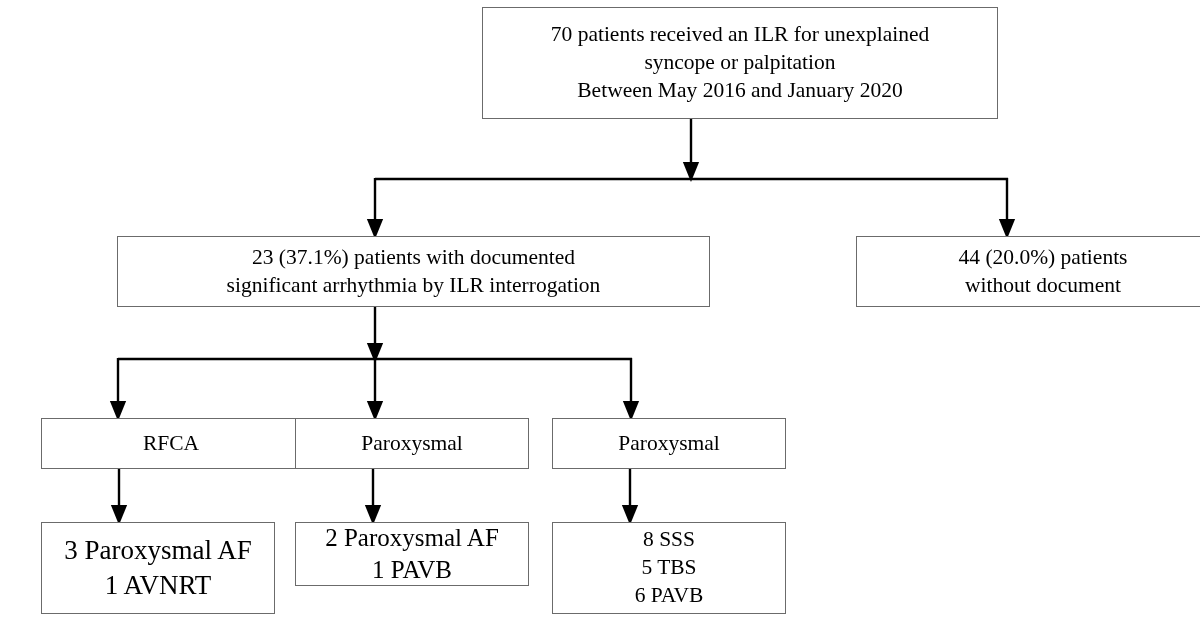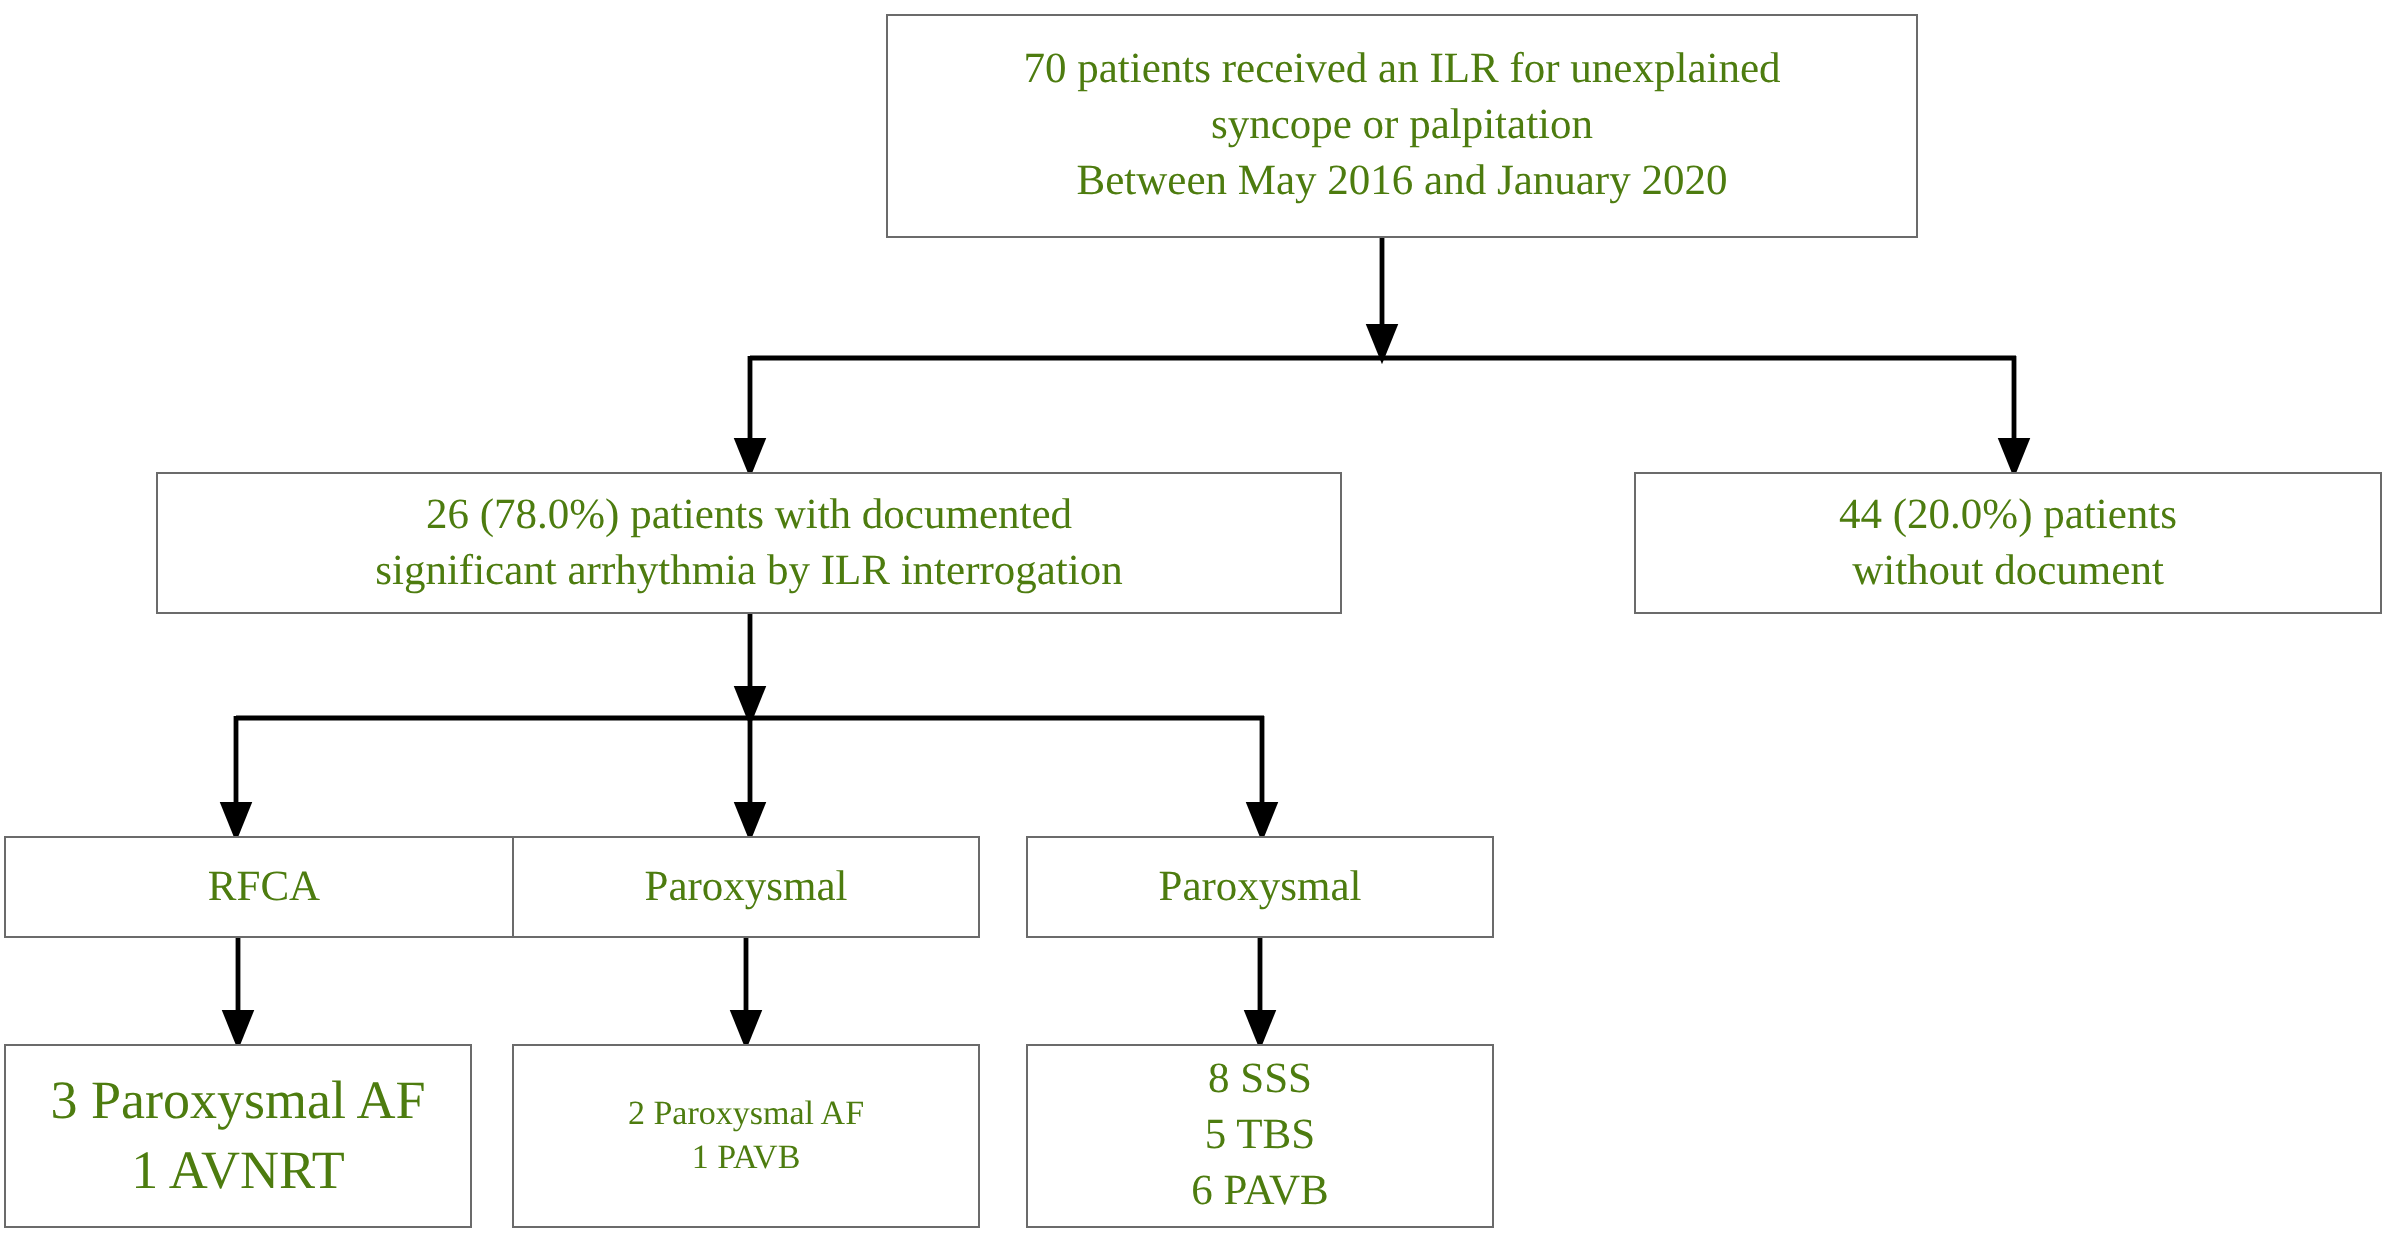--- a/index.html
+++ b/index.html
@@ -18,42 +18,43 @@
   }
   .node {
     position: absolute;
     box-sizing: border-box;
     border: 1.5px solid #6b6b6b;
     background: #ffffff;
     display: flex;
     align-items: center;
     justify-content: center;
     text-align: center;
-    color: #4d7c0f;
+    color: #000000;
     line-height: 1.30;
     z-index: 3;
+    margin-left: 39px;
   }
   .node .txt {
     display: block;
     width: 100%;
     white-space: pre-line;
     padding: 0 6px;
     box-sizing: border-box;
   }
   
   #node-root        { left: 443px; top: 7px;   width: 516px; height: 112px; font-size: 21.5px; }
   #node-documented  { left: 78px;  top: 236px; width: 593px; height: 71px;  font-size: 21.5px; }
   #node-nodocument  { left: 817px; top: 236px; width: 374px; height: 71px;  font-size: 21.5px; }
 
   #node-rfca        { left: 2px;   top: 418px; width: 260px; height: 51px;  font-size: 21.5px; }
   #node-observation { left: 256px; top: 418px; width: 234px; height: 51px;  font-size: 21.5px; }
   #node-pacemaker   { left: 513px; top: 418px; width: 234px; height: 51px;  font-size: 21.5px; }
 
   #node-rfca-out        { left: 2px;   top: 522px; width: 234px; height: 92px; font-size: 27px; }
-  #node-observation-out { left: 256px; top: 522px; width: 234px; height: 92px; font-size: 17px; align-items: center; }
+  #node-observation-out { left: 256px; top: 522px; width: 234px; height: 64px; font-size: 25px; align-items: center; }
   #node-pacemaker-out   { left: 513px; top: 522px; width: 234px; height: 92px; font-size: 21.5px; align-items: center; }
 
   #edges {
     position: absolute;
     left: 0;
     top: 0;
     width: 1200px;
     height: 617px;
     z-index: 1;
     pointer-events: none;
@@ -107,21 +108,21 @@
     </g>
   </svg>
 
   <div class="node" id="node-root">
     <span class="txt">70 patients received an ILR for unexplained
 syncope or palpitation
 Between May 2016 and January 2020</span>
   </div>
 
   <div class="node" id="node-documented">
-    <span class="txt">26 (78.0%) patients with documented
+    <span class="txt">23 (37.1%) patients with documented
 significant arrhythmia by ILR interrogation</span>
   </div>
 
   <div class="node" id="node-nodocument">
     <span class="txt">44 (20.0%) patients
 without document</span>
   </div>
 
   <div class="node" id="node-rfca">
     <span class="txt">RFCA</span>

